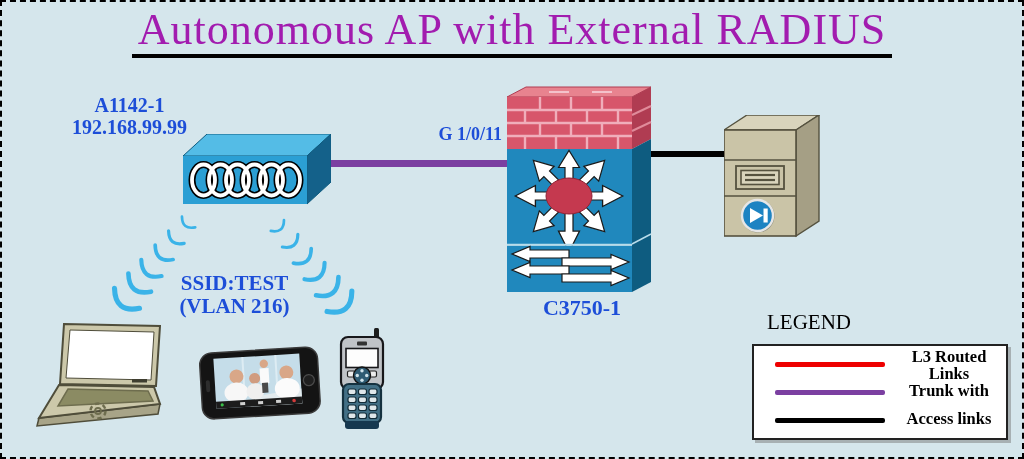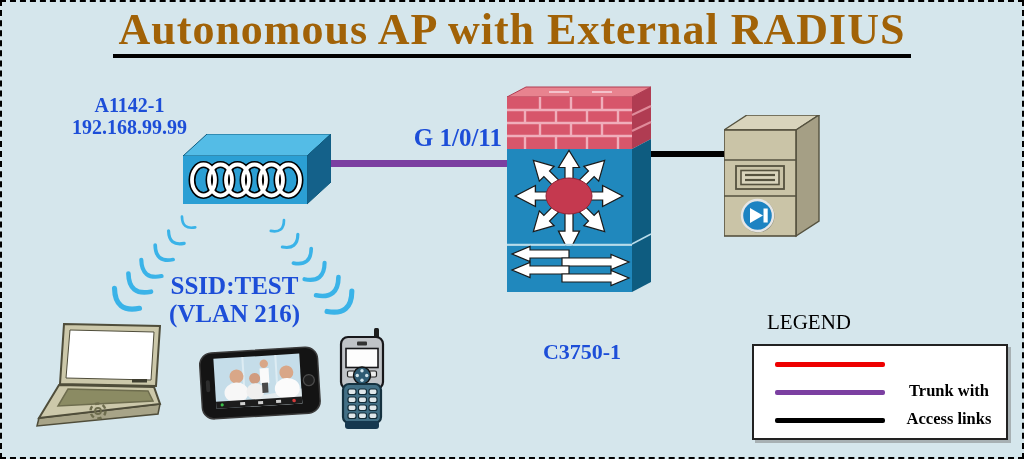--- a/index.html
+++ b/index.html
@@ -9,37 +9,37 @@
     box-sizing:border-box;
     border:2px dashed #000;
     background:#d5e6ec;
     font-family:"Liberation Serif", serif;
     overflow:hidden;
   }
   .abs{position:absolute;}
   .page-title{
     position:absolute;top:2px;left:0;width:100%;
     text-align:center;margin:0;
-    font-size:44px;font-weight:bold;color:#a16207;letter-spacing:1px;
+    font-size:44px;font-weight:normal;color:#a21caf;letter-spacing:1px;
   }
   .page-title span{
     display:inline-block;
     border-bottom:4px solid #000;
     padding:0 6px 1px 6px;
     line-height:1.05;
   }
   .dev-label{
     position:absolute;text-align:center;
     font-weight:bold;color:#1d4ed8;line-height:1.12;
   }
   .lbl-ap{left:45px;top:92px;width:165px;font-size:20px;}
-  .lbl-trunk{left:330px;top:122px;width:170px;text-align:right;font-size:25px;}
-  .lbl-switch{left:510px;top:294px;width:140px;font-size:22px;margin-top:44px;}
+  .lbl-trunk{left:330px;top:122px;width:170px;text-align:right;font-size:18px;}
+  .lbl-switch{left:510px;top:294px;width:140px;font-size:22px;}
   .lbl-server{left:791px;top:204px;width:155px;font-size:21px;line-height:1.18;}
-  .lbl-ssid{left:150px;top:270px;width:165px;font-size:25px;line-height:1.1;}
+  .lbl-ssid{left:150px;top:270px;width:165px;font-size:21px;line-height:1.1;}
   .link-line{position:absolute;border-radius:2px;}
   .trunk-line{left:317px;top:158px;width:191px;height:7px;}
   .access-line{left:645px;top:149px;width:82px;height:6px;}
   
   .legend-heading{
     position:absolute;left:746px;top:308px;width:122px;
     text-align:center;font-size:21px;font-weight:normal;color:#000;
   }
   .legend-box{
     position:absolute;left:750px;top:342px;width:256px;height:96px;
@@ -278,19 +278,20 @@
 
 
   <div class="dev-label lbl-ssid">
     <div>SSID:TEST</div>
     <div>(VLAN 216)</div>
   </div>
 
   <div class="legend-heading">LEGEND</div>
   <div class="legend-box">
     <div class="legend-swatch sw-1" style="background-color: rgb(238, 0, 0);"></div>
+    <div class="legend-label lb-1">L3 Routed Links</div>
     <div class="legend-swatch sw-2" style="background-color: rgb(123, 63, 161);"></div>
     <div class="legend-label lb-2">Trunk with</div>
     <div class="legend-swatch sw-3" style="background-color: rgb(0, 0, 0);"></div>
     <div class="legend-label lb-3">Access links</div>
   </div>
 
 </div>
 
 </body></html>

